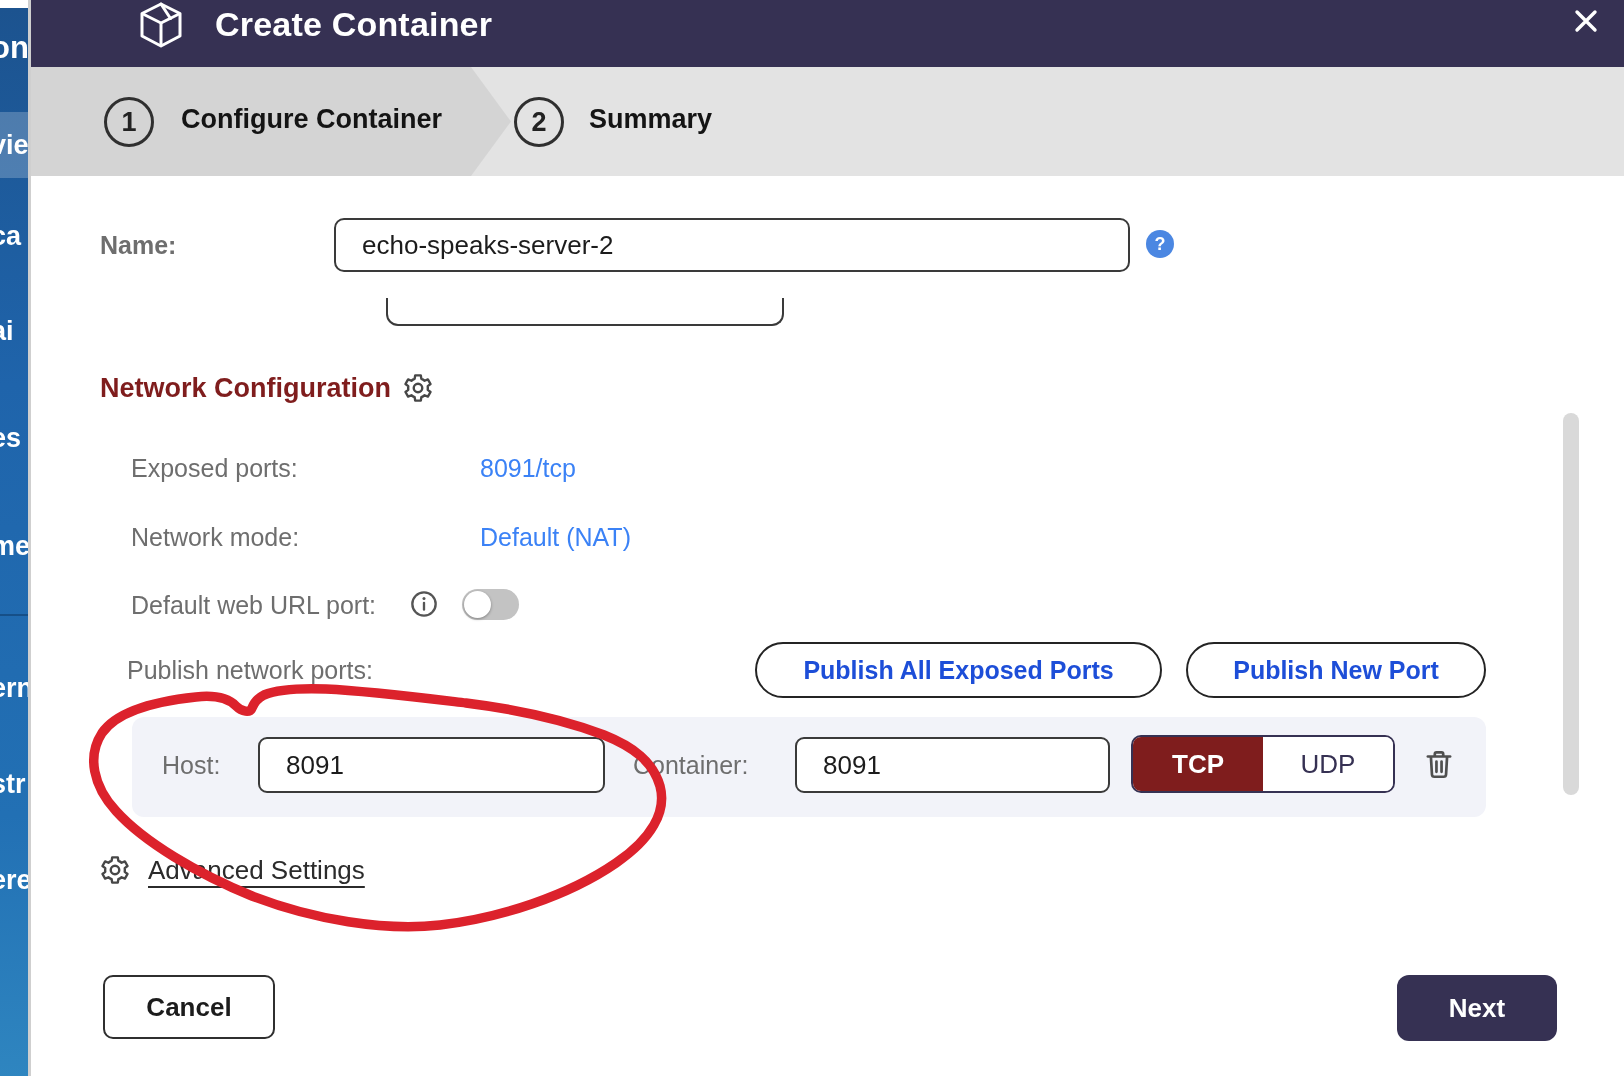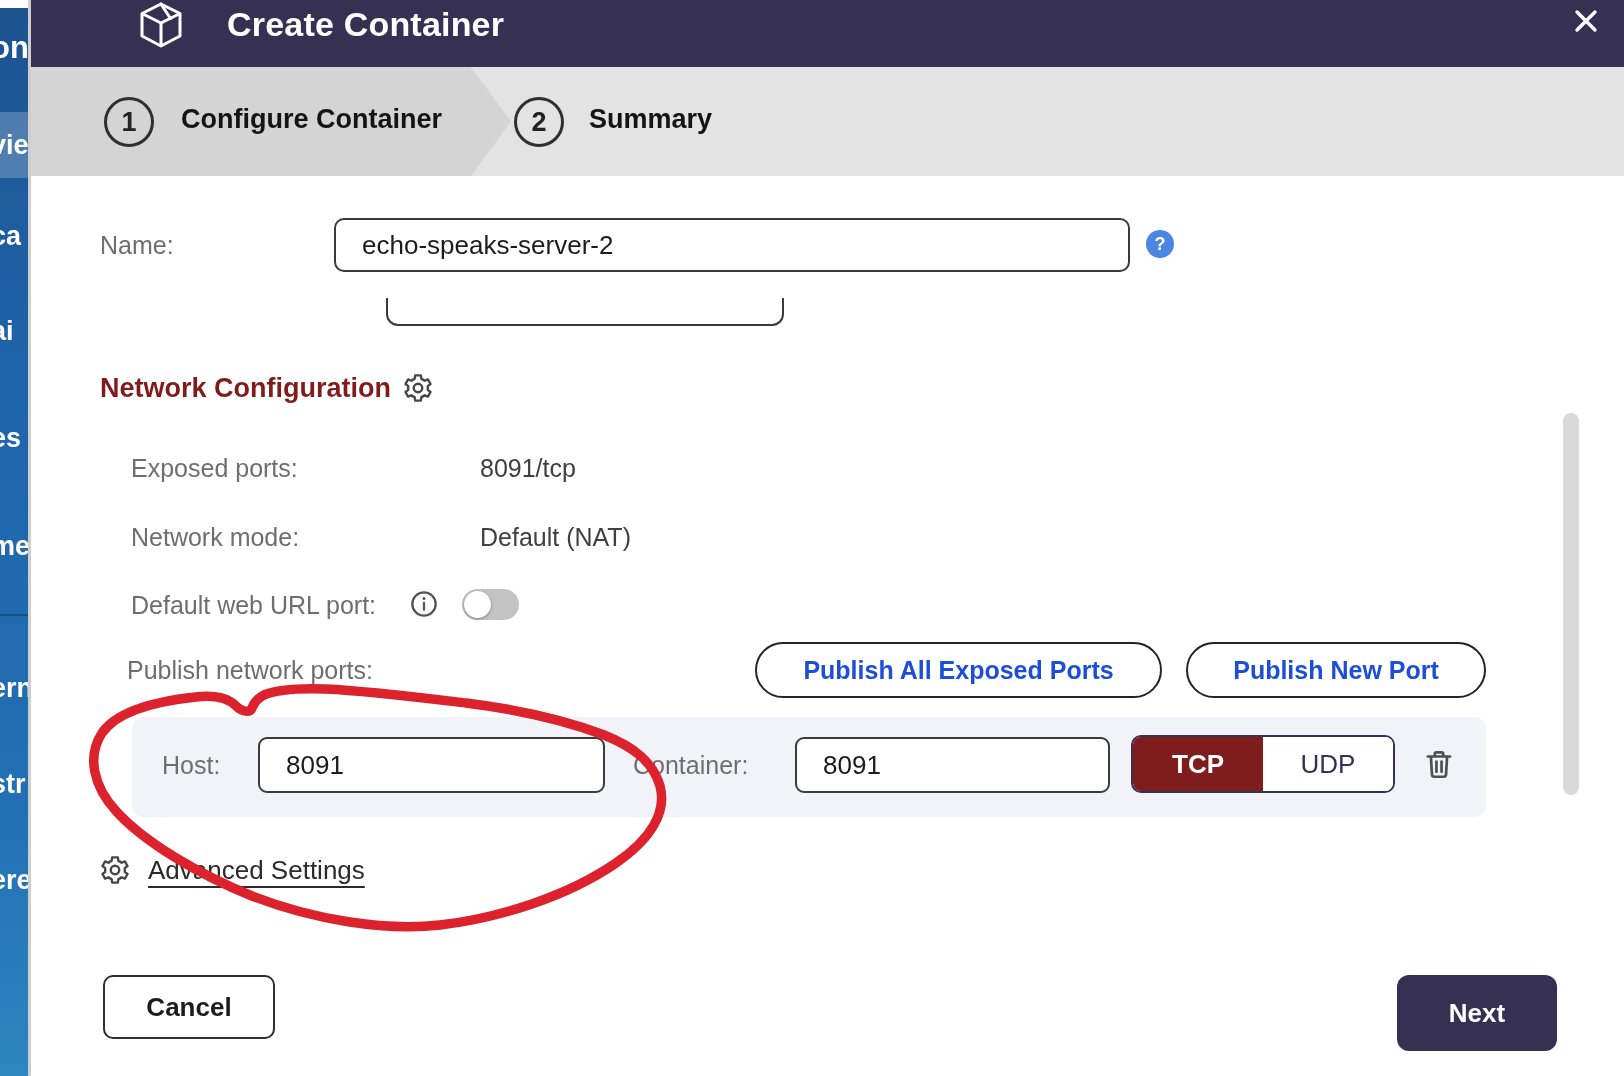--- a/index.html
+++ b/index.html
@@ -14,41 +14,41 @@
   .sb-item.brand{font-size:31px;}
   #sb-highlight{position:absolute;left:0;top:104px;width:28px;height:66px;background:rgba(255,255,255,0.22);}
   #sb-divider{position:absolute;left:0;top:606px;width:28px;height:2px;background:rgba(8,40,78,0.4);}
 
   
   #dialog-edge{position:absolute;left:28px;top:0;width:3px;height:1076px;background:#cfcfcf;}
 
   
   #dlg-header{position:absolute;left:31px;top:0;right:0;height:67px;background:#363153;}
   #cube-icon{position:absolute;left:106px;top:1px;}
-  #dlg-title{position:absolute;left:196px;top:3px;height:42px;line-height:42px;
+  #dlg-title{position:absolute;left:184px;top:3px;height:42px;line-height:42px;
     color:#ffffff;font-size:34px;font-weight:700;letter-spacing:.2px;}
   #close-btn{position:absolute;right:22px;top:6px;width:32px;height:32px;border:none;background:transparent;cursor:pointer;padding:0;}
 
   
   #stepbar{position:absolute;left:31px;top:67px;right:0;height:109px;background:#e3e3e3;}
   #step1-bg{position:absolute;left:0;top:0;width:500px;height:109px;background:#d4d4d4;
     clip-path:polygon(0 0,440px 0,480px 50%,440px 100%,0 100%);}
   .step-circle{position:absolute;width:44px;height:44px;border:3px solid #2f2f2f;border-radius:50%;
     text-align:center;line-height:44px;font-size:27px;font-weight:700;color:#222;background:transparent;}
   .step-label{position:absolute;height:40px;line-height:40px;font-size:27px;font-weight:700;color:#141414;}
   #step1-circle{left:104px;top:97px;}
   #step1-label{left:181px;top:99px;}
   #step2-circle{left:514px;top:97px;}
   #step2-label{left:589px;top:99px;}
 
   
   .field-label{position:absolute;color:#6e6e6e;font-size:25px;height:32px;line-height:32px;}
-  .field-value{position:absolute;color:#404040;font-size:25px;height:32px;line-height:32px;}
-
-  #name-label{left:100px;top:229px;}
+  .field-value{position:absolute;color:#3b82f6;font-size:25px;height:32px;line-height:32px;}
+
+  #name-label{left:100px;top:229px;font-weight:bold;}
   #name-input{position:absolute;left:334px;top:218px;width:796px;height:54px;box-sizing:border-box;
     border:2px solid #3a3a3a;border-radius:10px;padding:0 0 0 26px;font-size:26px;color:#1c1c1c;
     font-family:"Liberation Sans",sans-serif;background:#fff;}
   #help-icon{position:absolute;left:1146px;top:230px;width:28px;height:28px;border-radius:50%;
     background:#4b87e2;color:#fff;font-size:18px;font-weight:700;text-align:center;line-height:28px;cursor:pointer;}
 
   #input-fragment{position:absolute;left:386px;top:298px;width:398px;height:28px;box-sizing:border-box;
     border:2px solid #3a3a3a;border-top:none;border-radius:0 0 12px 12px;background:#fff;}
 
   #netconf-title{position:absolute;left:100px;top:371px;font-size:27px;font-weight:700;color:#7f1d1d;height:34px;line-height:34px;}
@@ -87,21 +87,21 @@
   #trash-btn{position:absolute;left:1419px;top:745px;width:40px;height:40px;background:none;border:none;padding:0;cursor:pointer;}
 
   #adv-gear{position:absolute;left:99px;top:854px;width:32px;height:32px;background:none;border:none;padding:0;cursor:pointer;}
   #adv-link{position:absolute;left:148px;top:853px;font-size:26px;color:#2b2b2b;height:34px;line-height:34px;
     text-decoration:underline;text-underline-offset:7px;text-decoration-thickness:2px;cursor:pointer;}
 
   
   #cancel-btn{position:absolute;left:103px;top:975px;width:172px;height:64px;box-sizing:border-box;
     border:2px solid #2f2f2f;border-radius:10px;background:#fff;color:#1c1c1c;font-size:26px;font-weight:700;
     font-family:"Liberation Sans",sans-serif;cursor:pointer;}
-  #next-btn{position:absolute;left:1397px;top:975px;width:160px;height:76px;border:none;border-radius:12px;
+  #next-btn{position:absolute;left:1397px;top:975px;width:160px;height:66px;border:none;border-radius:12px;
     background:#363153;color:#fff;font-size:26px;font-weight:700;font-family:"Liberation Sans",sans-serif;cursor:pointer;}
 
   
   #scroll-thumb{position:absolute;left:1563px;top:413px;width:16px;height:382px;border-radius:8px;background:#d9d9d9;}
 
   
   #annotation{position:absolute;left:0;top:0;width:1624px;height:1076px;pointer-events:none;z-index:60;}
 </style>
 </head>
 <body>

